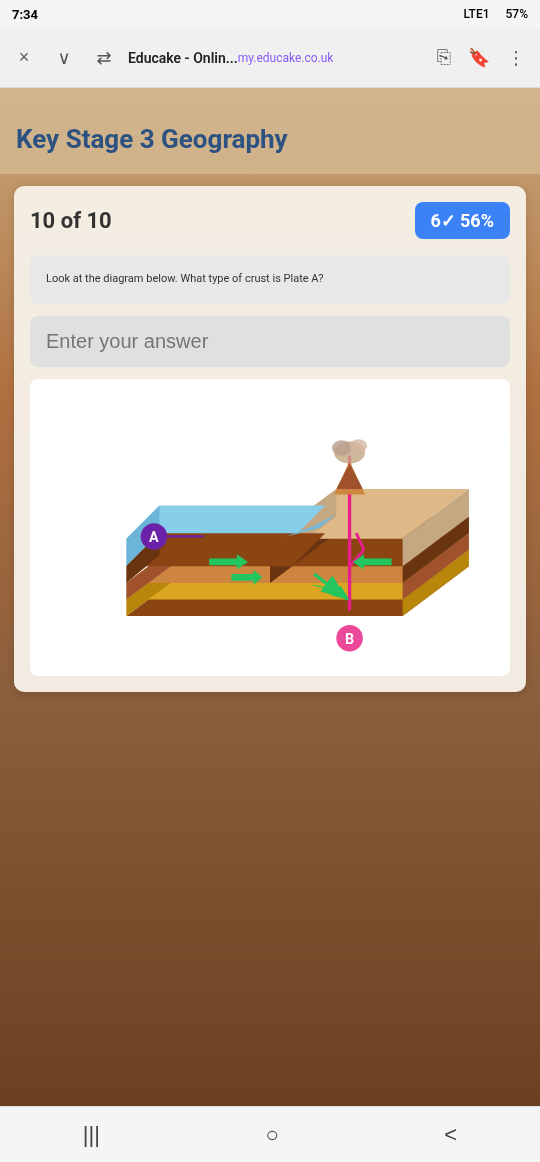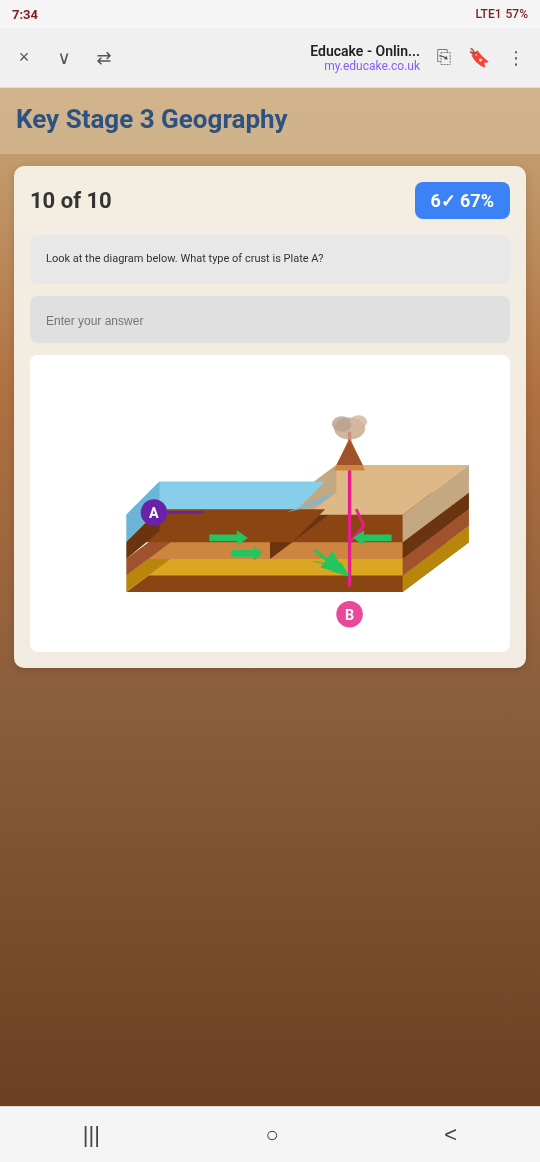--- a/index.html
+++ b/index.html
@@ -16,24 +16,24 @@
     
     .status-bar {
       background: #f5f5f5;
       height: 28px;
       display: flex;
       align-items: center;
       justify-content: space-between;
       padding: 0 12px;
       font-size: 13px;
       font-weight: 500;
-      color: #7f1d1d;
+      color: #000000;
     }
     .status-left { font-weight: 700; }
-    .status-right { display: flex; align-items: center; gap: 4px; font-size: 12px; }
+    .status-right { display: flex; align-items: center; gap: 16px; font-size: 12px; }
 
     
     .browser-chrome {
       background: #f0f0f0;
       height: 60px;
       display: flex;
       align-items: center;
       padding: 0 8px;
       gap: 8px;
       border-bottom: 1px solid #ddd;
@@ -46,22 +46,22 @@
       justify-content: center;
       font-size: 18px;
       color: #555;
       cursor: pointer;
       border: none;
       background: transparent;
     }
     .browser-url-bar {
       flex: 1;
       display: flex;
-      flex-direction: column;
-      align-items: flex-end;
+      flex-direction: row;
+      align-items: center;
     }
     .browser-url-title {
       font-size: 14px;
       font-weight: 600;
       color: #222;
     }
     .browser-url-domain {
       font-size: 12px;
       color: #8b5cf6;
     }
@@ -92,20 +92,21 @@
 
     
     .page-header {
       background: rgba(210, 180, 140, 0.95);
       padding: 16px 16px 20px 16px;
     }
     .page-title {
       font-size: 26px;
       font-weight: 700;
       color: #2c5282;
+      margin-top: 20px;
     }
 
     
     .quiz-card {
       margin: 12px 14px;
       background: rgba(245, 240, 230, 0.97);
       border-radius: 10px;
       padding: 16px;
       box-shadow: 0 2px 8px rgba(0,0,0,0.15);
     }
@@ -151,21 +152,21 @@
       background: #e0e0e0;
       border-radius: 8px;
       padding: 14px 16px;
       margin-bottom: 12px;
     }
     .answer-input {
       width: 100%;
       background: transparent;
       border: none;
       outline: none;
-      font-size: 12px;
+      font-size: 20px;
       color: #999;
     }
 
     
     .diagram-container {
       background: white;
       border-radius: 8px;
       padding: 16px;
       display: flex;
       align-items: center;
@@ -235,21 +236,21 @@
   <div class="page-header">
     <h1 class="page-title">Key Stage 3 Geography</h1>
   </div>
 
   <div class="quiz-card">
 
     <div class="progress-row">
       <span class="progress-label">10 of 10</span>
       <div class="score-badge">
         <span>6✓</span>
-        <span>67%</span>
+        <span>56%</span>
       </div>
     </div>
 
     <div class="question-box">
       <span>Look at the diagram below. What type of crust is Plate A?</span>
     </div>
 
     <div class="answer-input-wrapper">
       <input class="answer-input" type="text" placeholder="Enter your answer" style="">
     </div>

